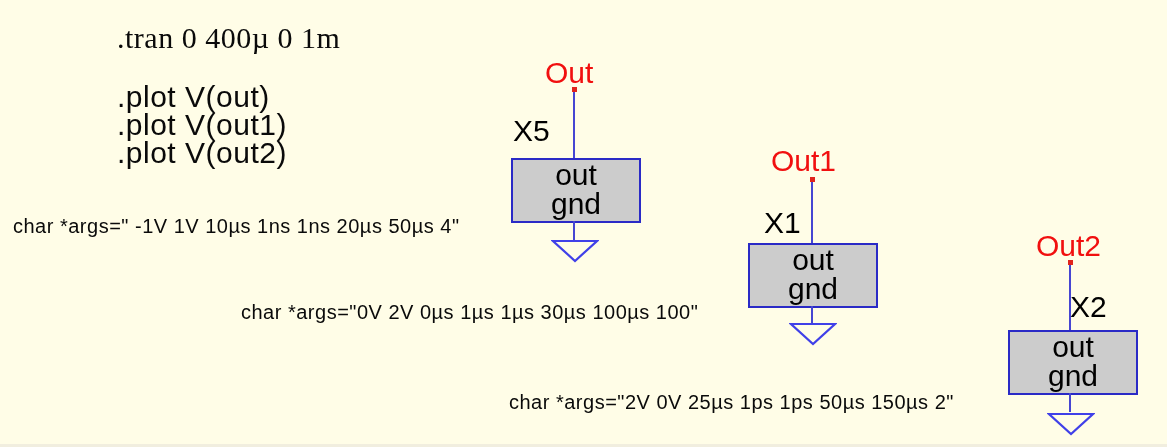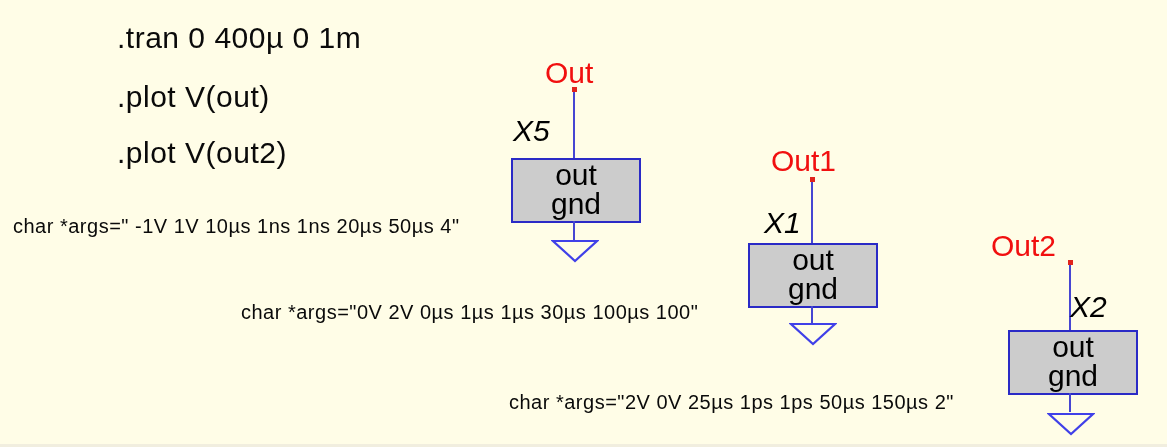--- a/index.html
+++ b/index.html
@@ -18,21 +18,21 @@
     background:#f1eedf;
   }
   
   .directive{
     position:absolute;
     font-size:30px;line-height:28px;
     letter-spacing:0.5px;
     color:#0a0a0a;
     white-space:pre;
   }
-  .d-tran{left:117px;top:24px;}
+  .d-tran{left:117px;top:24px;font-family:Liberation Serif, serif;}
   .d-p0{left:117px;top:83px;}
   .d-p1{left:117px;top:111px;}
   .d-p2{left:117px;top:139px;text-align:center;}
   .annotation{
     position:absolute;
     font-size:20px;line-height:24px;
     letter-spacing:0.5px;
     color:#0a0a0a;
     white-space:pre;
   }
@@ -41,21 +41,21 @@
   .a2{left:509px;top:390px;}
   
   .net-label{
     position:absolute;
     font-size:30px;line-height:28px;
     color:#f10f0f;white-space:pre;
   }
   .ref-label{
     position:absolute;
     font-size:30px;line-height:28px;
-    color:#000;white-space:pre;font-style:italic;
+    color:#000;white-space:pre;
   }
   .node-dot{
     position:absolute;width:5px;height:5px;background:#e0241c;
   }
   .wire{
     position:absolute;width:2px;background:#4646d2;
   }
   .pin-box{
     position:absolute;width:130px;height:65px;
     background:#cccccc;
@@ -78,35 +78,36 @@
   .c0 .gnd-symbol{left:551px;top:238px;}
 
   .c1 .net-label{left:771px;top:147px;text-align:right;}
   .c1 .node-dot{left:810px;top:177px;}
   .c1 .wire-top{left:811px;top:182px;height:61px;}
   .c1 .ref-label{left:748px;top:209px;margin-left:16px;}
   .c1 .pin-box{left:748px;top:243px;}
   .c1 .wire-bottom{left:811px;top:306px;height:17px;}
   .c1 .gnd-symbol{left:789px;top:321px;}
 
-  .c2 .net-label{left:991px;top:232px;}
+  .c2 .net-label{left:1036px;top:232px;}
   .c2 .node-dot{left:1068px;top:260px;}
   .c2 .wire-top{left:1069px;top:265px;height:65px;}
   .c2 .ref-label{left:1070px;top:293px;}
   .c2 .pin-box{left:1008px;top:330px;}
   .c2 .wire-bottom{left:1069px;top:393px;height:19px;}
   .c2 .gnd-symbol{left:1047px;top:411px;}
 </style>
 </head>
 <body>
 
 <div class="canvas">
 
   <div class="directive d-tran">.tran 0 400µ 0 1m</div>
   <div class="directive d-p0">.plot V(out)</div>
+  <div class="directive d-p1">.plot V(out1)</div>
   <div class="directive d-p2">.plot V(out2)</div>
 
   <div class="annotation a0">char *args=" -1V 1V 10µs 1ns 1ns 20µs 50µs 4"</div>
   <div class="annotation a1">char *args="0V 2V 0µs 1µs 1µs 30µs 100µs 100"</div>
   <div class="annotation a2">char *args="2V 0V 25µs 1ps 1ps 50µs 150µs 2"</div>
 
   <div class="component c0">
     <div class="net-label">Out</div>
     <div class="node-dot"></div>
     <div class="wire wire-top"></div>

